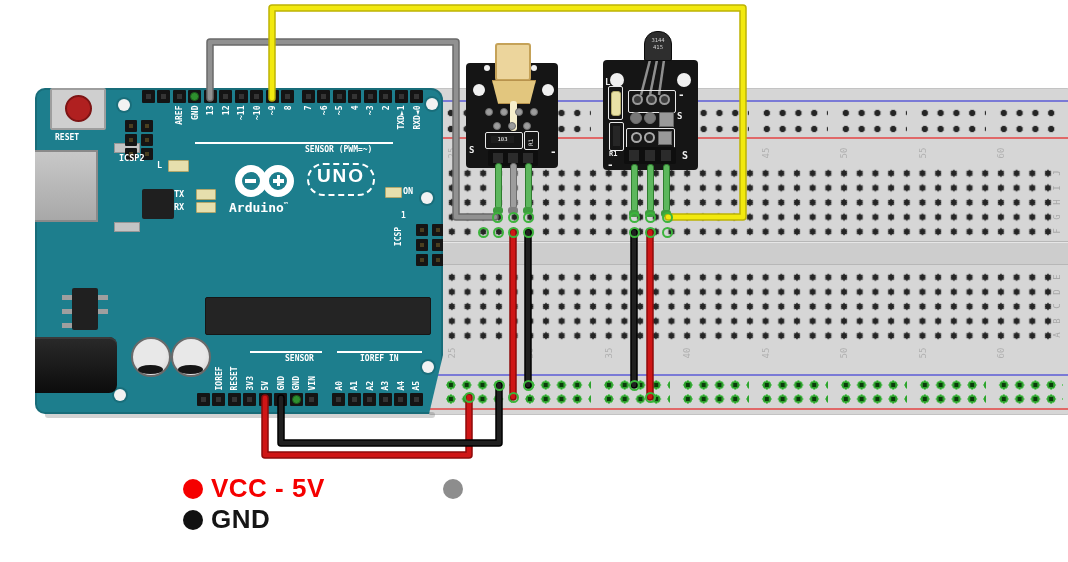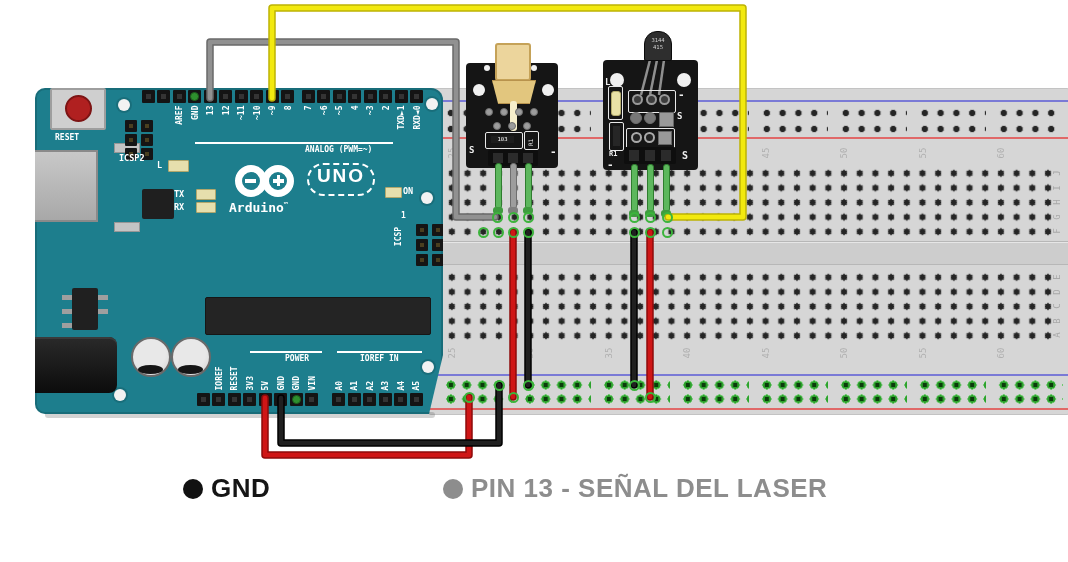--- a/index.html
+++ b/index.html
@@ -192,23 +192,23 @@
         <div class="pin6" style="left: 381px; top: 151px;"></div>
         <div class="pin6" style="left: 381px; top: 166px;"></div>
         <div class="pin6" style="left: 397px; top: 136px;"></div>
         <div class="pin6" style="left: 397px; top: 151px;"></div>
         <div class="pin6" style="left: 397px; top: 166px;"></div>
       </div>
     <div class="boardtext" style="left:366px;top:123px;font-size:8px">1</div>
     <div class="pinlab" style="left:346px;top:143px;width:34px;text-align:center">ICSP</div>
 
     <div class="whiteline" style="left:160px;top:54px;width:198px"></div>
-    <div class="boardtext" style="left:270px;top:57px;font-size:8px">ANALOG (PWM=~)</div>
+    <div class="boardtext" style="left:270px;top:57px;font-size:8px">SENSOR (PWM=~)</div>
     <div class="whiteline" style="left:215px;top:263px;width:72px"></div>
-    <div class="boardtext" style="left:250px;top:266px;font-size:8px">POWER</div>
+    <div class="boardtext" style="left:250px;top:266px;font-size:8px">SENSOR</div>
     <div class="whiteline" style="left:302px;top:263px;width:85px"></div>
     <div class="boardtext" style="left:325px;top:266px;font-size:8px">IOREF IN</div>
 
     <div id="header-pins">
         <div class="pin" style="left: 106.5px; top: 2px;"></div>
         <div class="pin" style="left: 122px; top: 2px;"></div>
         <div class="pin" style="left: 137.5px; top: 2px;"></div>
         <div class="pinlab" style="left: 128px; top: 27.5px; width: 32px; text-align: right;">AREF</div>
         <div class="pin" style="left: 153px; top: 2px;"></div>
         <div class="pinlab" style="left: 143.5px; top: 27.5px; width: 32px; text-align: right;">GND</div>
@@ -389,23 +389,26 @@
       <div class="ring" style="left: 644.5px; top: 391.5px;"></div>
       <div class="ring" style="left: 493.5px; top: 379.5px;"></div>
       <div class="ring" style="left: 522.5px; top: 379.5px;"></div>
       <div class="ring" style="left: 628.5px; top: 379.5px;"></div>
       <div class="pindot" style="left: 190px; top: 92px;"></div>
       <div class="pindot" style="left: 291.5px; top: 394.5px;"></div>
     </div>
 
   <div class="legend-group" style="left:183px;top:473px">
     <div class="legend-row">
+      <div class="legend-dot" style="background: rgb(245, 0, 0);"></div>
+      <div class="legend-label" style="color: rgb(245, 0, 0);">VCC - 5V</div>
+    </div>
+    <div class="legend-row">
       <div class="legend-dot" style="background: rgb(17, 17, 17);"></div>
       <div class="legend-label" style="color: rgb(21, 21, 21);">GND</div>
     </div>
   </div>
   <div class="legend-group" style="left:443px;top:473px">
     <div class="legend-row">
       <div class="legend-dot" style="background: rgb(141, 141, 141);"></div>
-      <div class="legend-label" style="color: rgb(141, 141, 141);">PIN 13 - SEÑAL DEL LASER</div>
     </div>
   </div>
 </div>
 
 </body></html>

